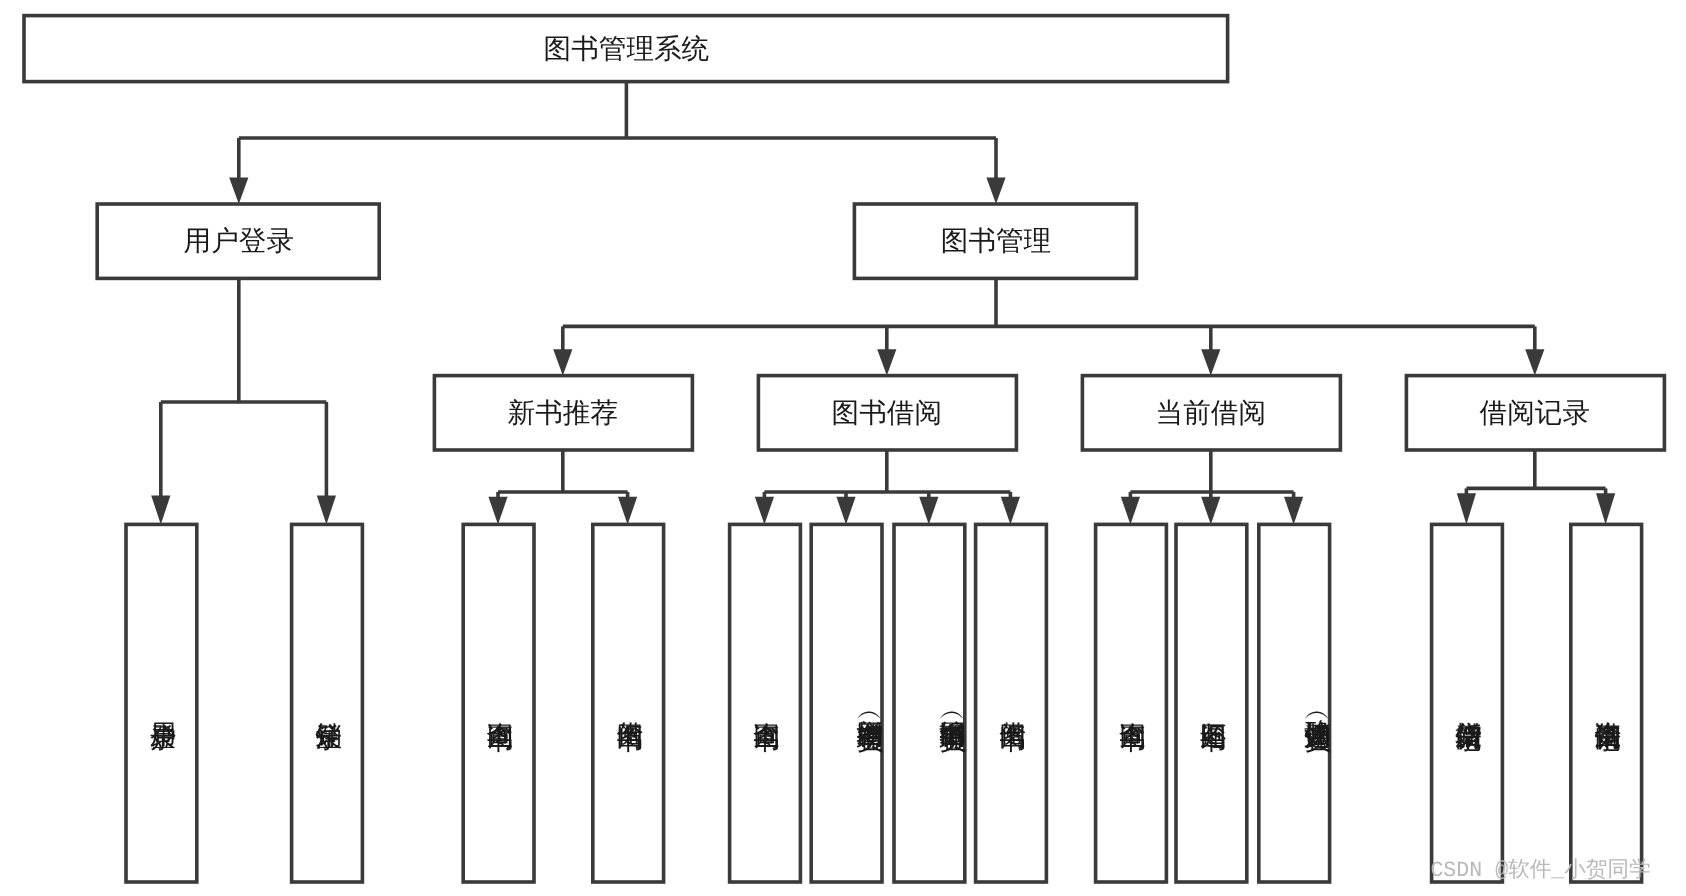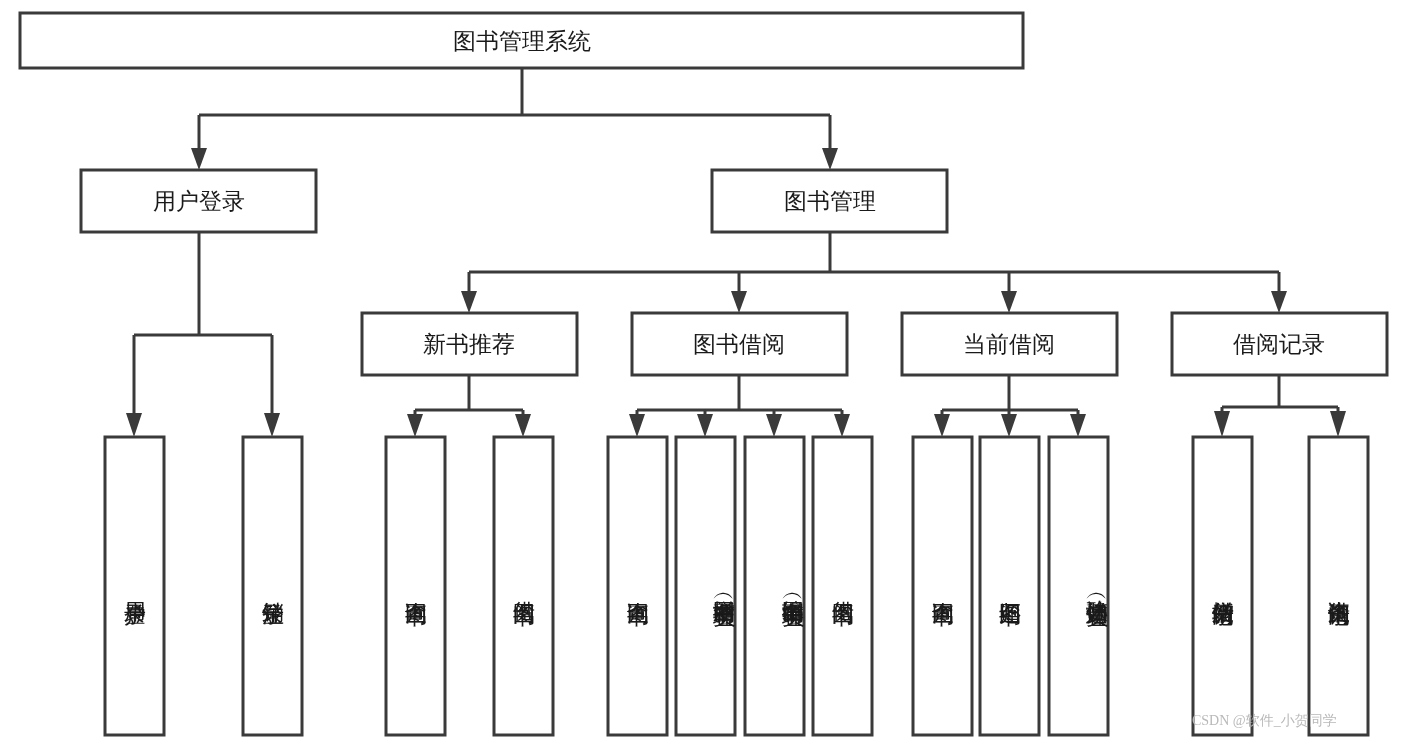--- a/index.html
+++ b/index.html
@@ -59,22 +59,22 @@
     letter-spacing: 1px;
     display: flex;
     align-items: center;
     justify-content: center;
     text-align: center;
     white-space: nowrap;
     pointer-events: none;
   }
   .watermark {
     position: absolute;
-    font-family: Liberation Serif, serif;
-    font-size: 14px;
+    font-family: Liberation Mono, monospace;
+    font-size: 18px;
     color: #b9b9b9;
     white-space: nowrap;
     left: 1192px;
     top: 712px;
   }
 </style>
 </head>
 <body>
 
 <div id="diagram-root">

